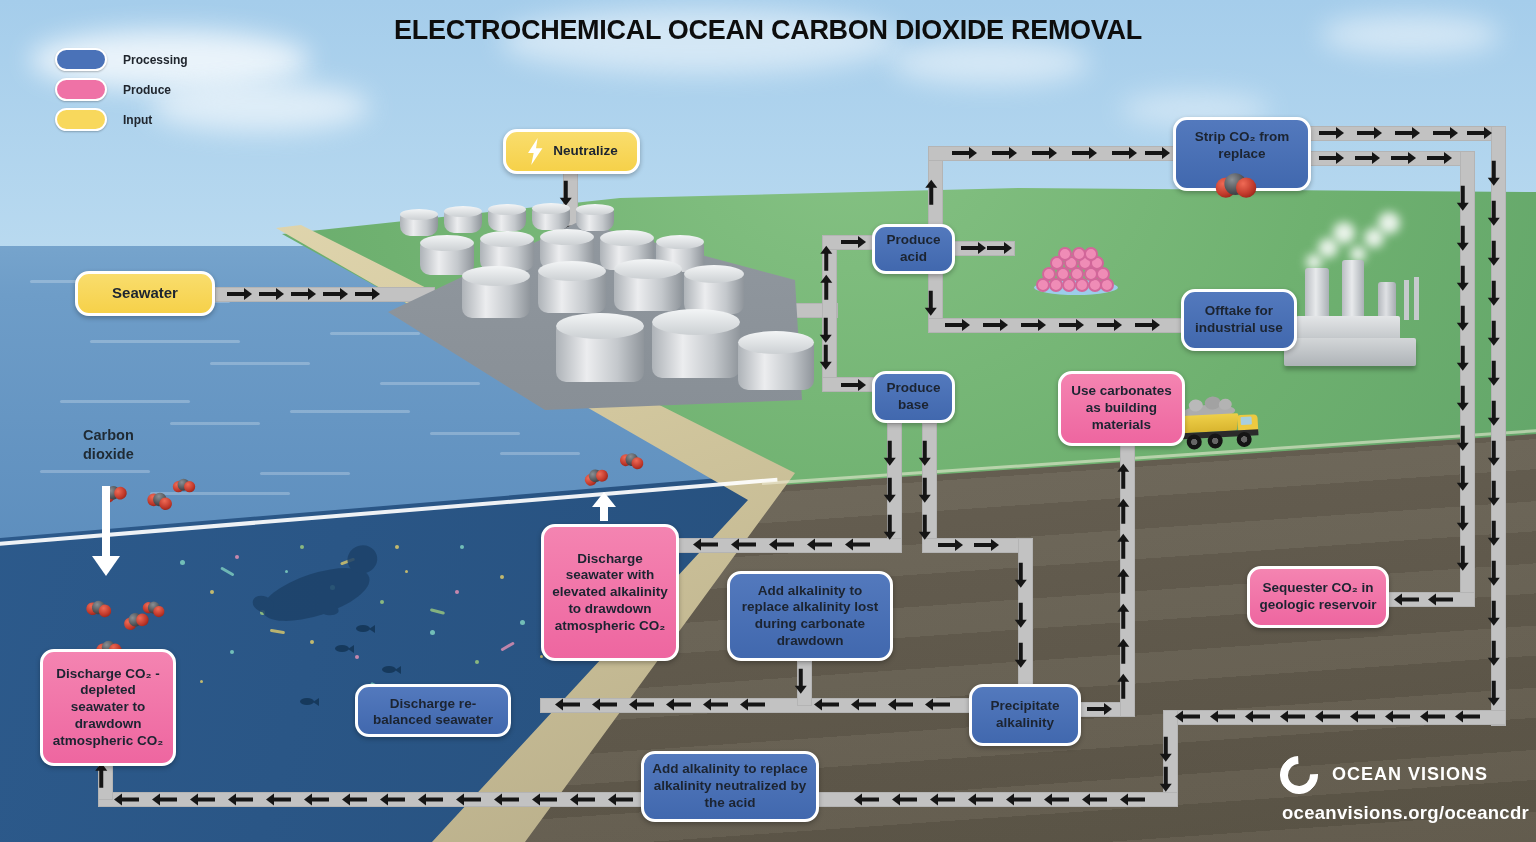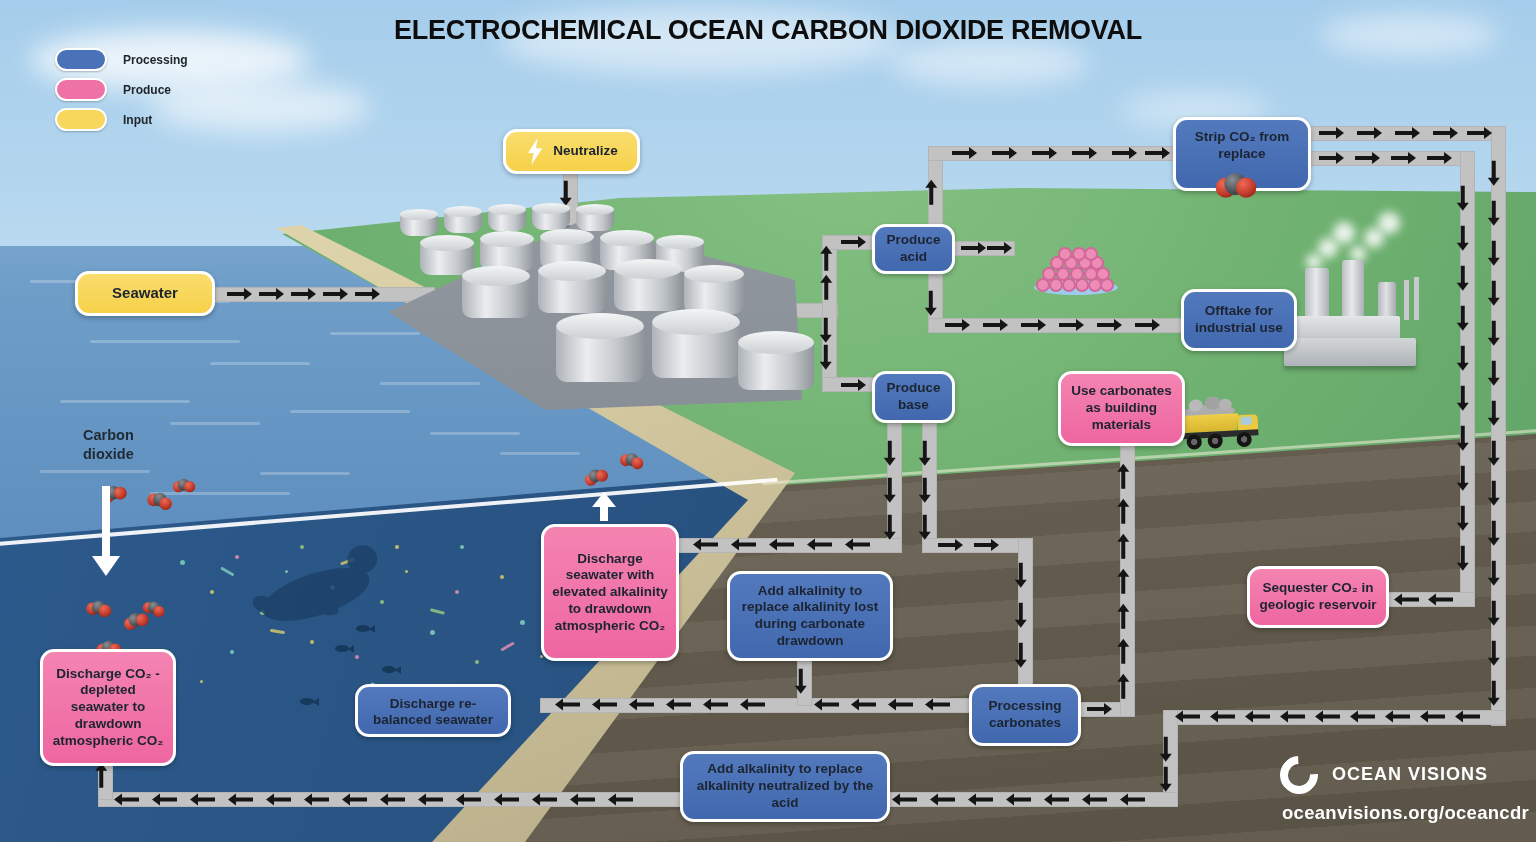--- a/index.html
+++ b/index.html
@@ -499,26 +499,26 @@
   <div class="node blue" style="left:727px;top:571px;width:166px;height:90px;">
     <span>Add alkalinity to replace alkalinity lost during carbonate drawdown</span>
   </div>
   <div class="node blue" style="left:355px;top:684px;width:156px;height:53px;align-items:flex-end;">
     <span>Discharge re-balanced seawater</span>
   </div>
   <div class="node pink" style="left:40px;top:649px;width:136px;height:117px;">
     <span>Discharge CO₂ -depleted seawater to drawdown atmospheric CO₂</span>
   </div>
   <div class="node blue" style="left:969px;top:684px;width:112px;height:62px;">
-    <span>Processing carbonates</span>
+    <span>Precipitate alkalinity</span>
   </div>
   <div class="node pink" style="left:1247px;top:566px;width:142px;height:62px;">
     <span>Sequester CO₂ in geologic reservoir</span>
   </div>
-  <div class="node blue" style="left:680px;top:751px;width:210px;height:71px;align-items:center;">
+  <div class="node blue" style="left:641px;top:751px;width:178px;height:71px;align-items:center;">
     <span>Add alkalinity to replace alkalinity neutralized by the acid</span>
   </div>
 
   <div class="title">ELECTROCHEMICAL OCEAN CARBON DIOXIDE REMOVAL</div>
   <div class="legend">
     <div class="lrow">
       <span class="pill" style="background:#4a72b8;"></span>
       <span>Processing</span>
     </div>
     <div class="lrow">

